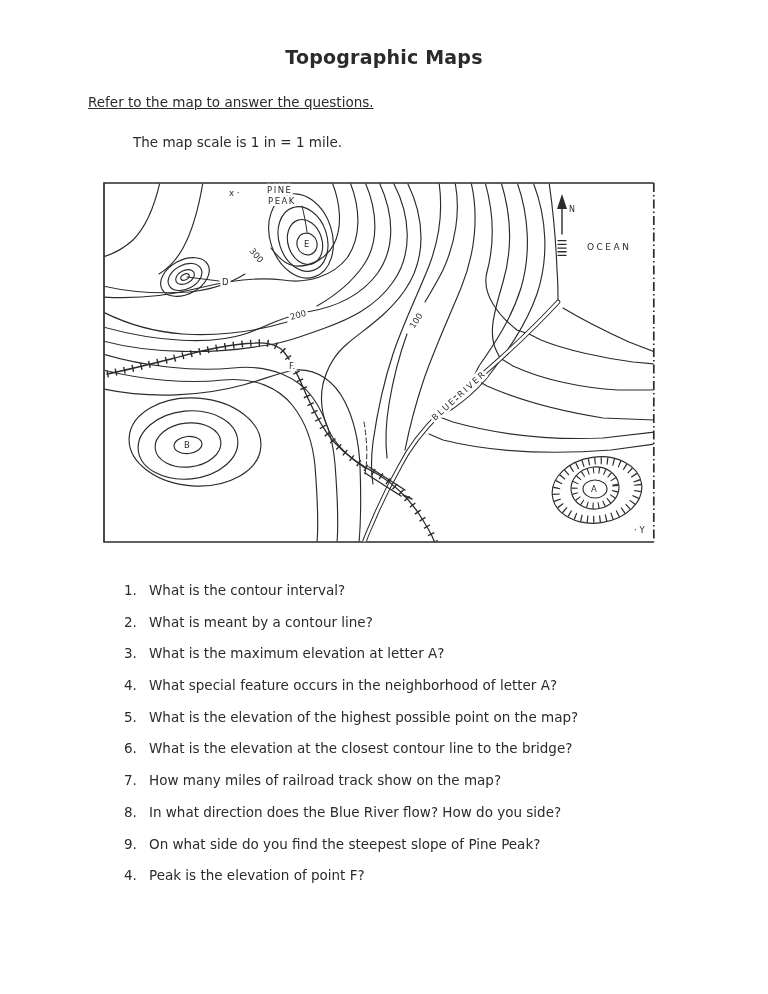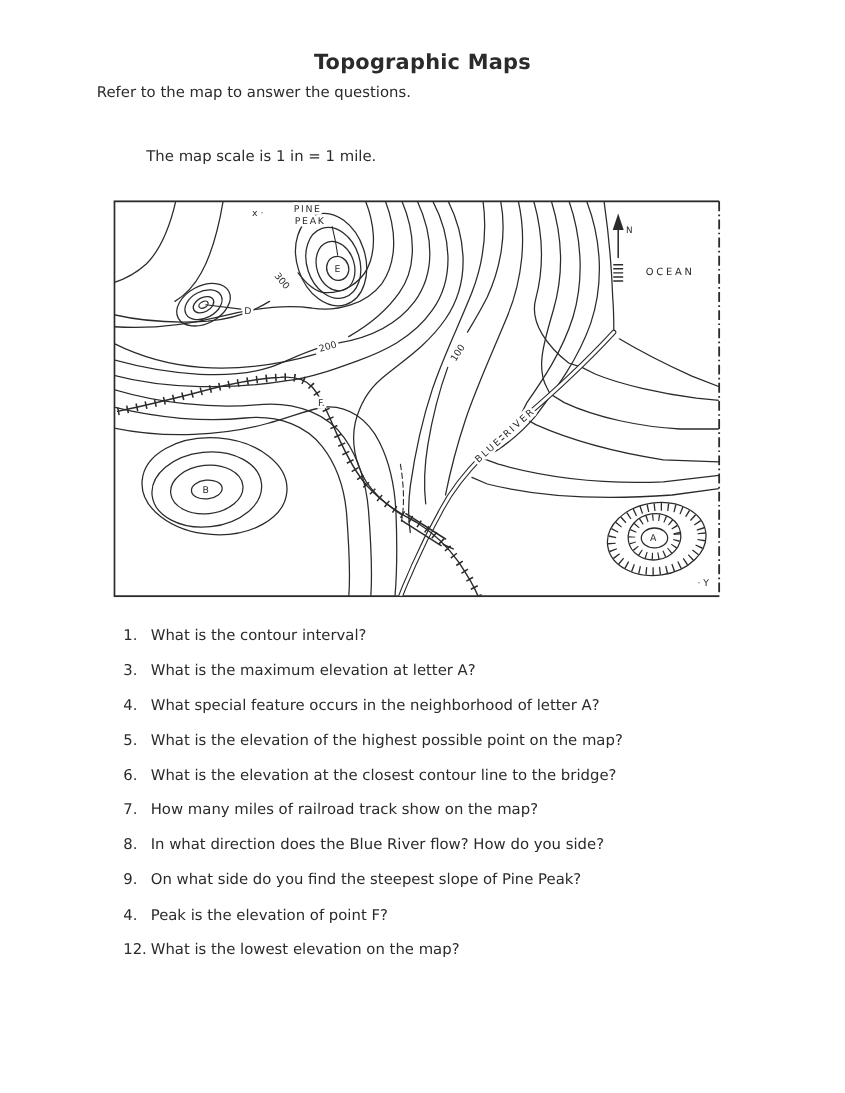--- a/index.html
+++ b/index.html
@@ -1,24 +1,24 @@
 <!DOCTYPE html>
 <html><head>
 <meta charset="utf-8">
 <style>
   html,body{margin:0;padding:0;background:#ffffff;}
   .page{position:relative;width:768px;height:994px;background:#ffffff;
         font-family:"DejaVu Sans",sans-serif;color:#2b2b2b;overflow:hidden;}
   .title{position:absolute;top:46px;left:0;width:768px;text-align:center;
          font-size:19px;font-weight:bold;letter-spacing:0.2px;}
-  .intro-line1{position:absolute;top:76px;left:88px;font-size:13.5px;}
+  .intro-line1{position:absolute;top:94px;left:88px;font-size:13.5px;text-decoration:underline;}
   .intro-line2{position:absolute;top:134px;left:91px;font-size:13.5px;margin-left:42px;}
   .map-wrap{position:absolute;top:182px;left:103px;width:552px;height:361px;}
   .questions{position:absolute;top:570px;left:112px;width:620px;
-             list-style:none;margin:0;padding:0;}
+             list-style:none;margin:12px;padding:0;}
   .questions li{height:31.7px;font-size:13.5px;line-height:17px;white-space:nowrap;}
   .q-num{display:inline-block;width:25px;}
   svg text{font-family:"DejaVu Sans",sans-serif;fill:#2b2b2b;}
   .halo{paint-order:stroke;stroke:#ffffff;stroke-width:5px;stroke-linejoin:round;}
 </style>
 </head>
 <body>
 
 <div class="page">
 
@@ -146,24 +146,24 @@
         <text x="488" y="310" font-size="8.5">A</text>
         <text class="halo" x="531" y="351" font-size="8.5">· Y</text>
         <text x="466" y="30" font-size="8">N</text>
         <text class="halo" x="484" y="68" font-size="9" letter-spacing="2.5">OCEAN</text>
       </g>
     </svg>
   </div>
 
   <ol class="questions">
     <li><span class="q-num">1.</span><span>What is the contour interval?</span></li>
+    <li><span class="q-num">2.</span><span>What is meant by a contour line?</span></li>
     <li><span class="q-num">3.</span><span>What is the maximum elevation at letter A?</span></li>
     <li><span class="q-num">4.</span><span>What special feature occurs in the neighborhood of letter A?</span></li>
     <li><span class="q-num">5.</span><span>What is the elevation of the highest possible point on the map?</span></li>
     <li><span class="q-num">6.</span><span>What is the elevation at the closest contour line to the bridge?</span></li>
     <li><span class="q-num">7.</span><span>How many miles of railroad track show on the map?</span></li>
     <li><span class="q-num">8.</span><span>In what direction does the Blue River flow? How do you side?</span></li>
     <li><span class="q-num">9.</span><span>On what side do you find the steepest slope of Pine Peak?</span></li>
     <li><span class="q-num">4.</span><span>Peak is the elevation of point F?</span></li>
-    <li><span class="q-num">12.</span><span>What is the lowest elevation on the map?</span></li>
   </ol>
 
 </div>
 
 </body></html>

